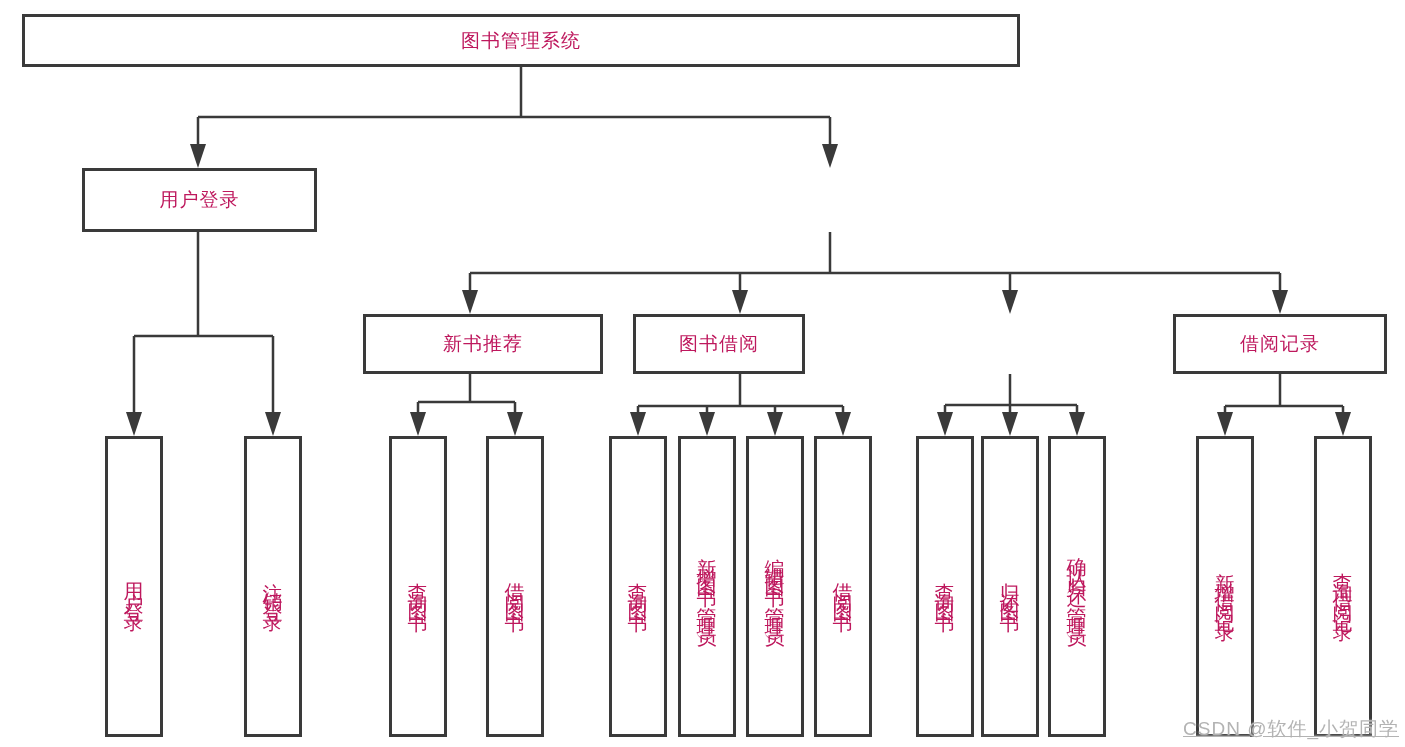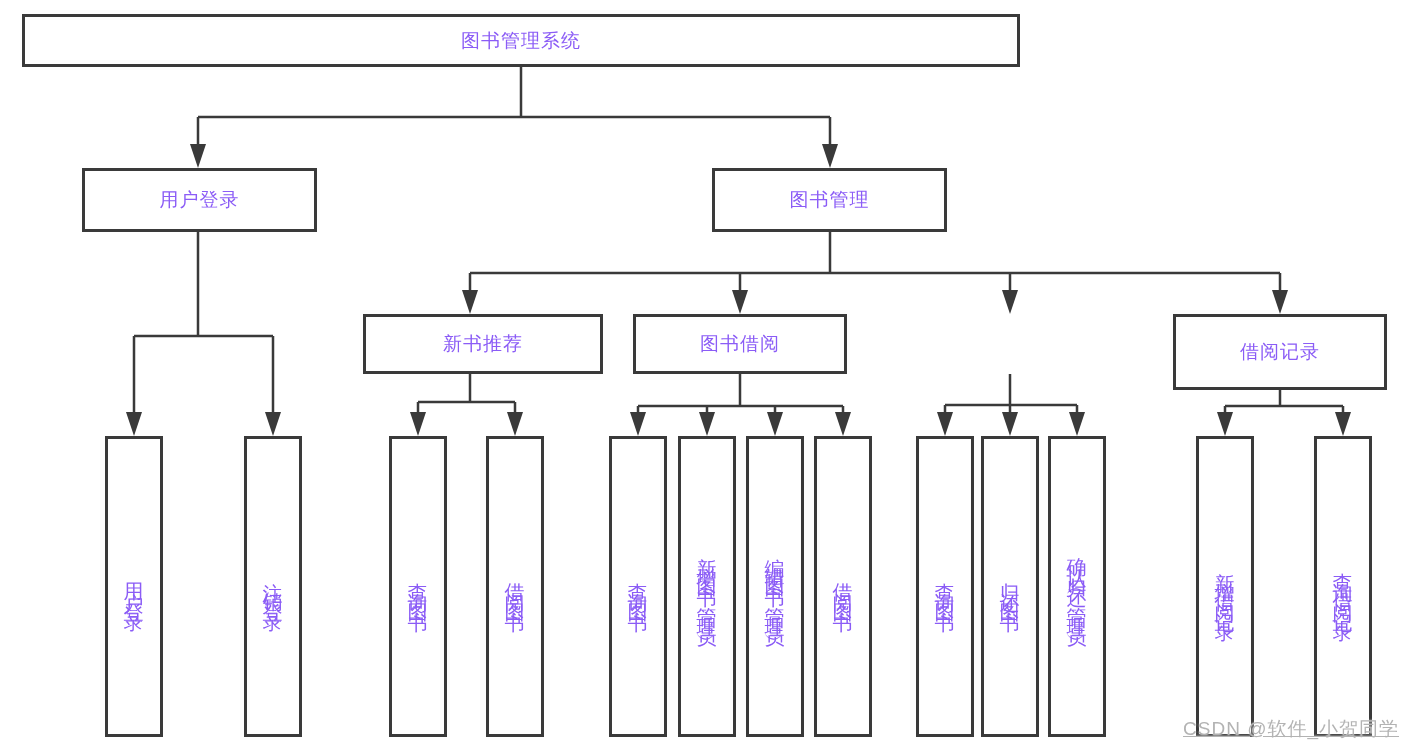--- a/index.html
+++ b/index.html
@@ -22,21 +22,21 @@
     pointer-events: none;
   }
   .box {
     position: absolute;
     background: #ffffff;
     border: 3px solid #3a3a3a;
     box-sizing: border-box;
     display: flex;
     align-items: center;
     justify-content: center;
-    color: #8b5cf6;
+    color: #be185d;
   }
   .h {
     font-size: 19px;
     letter-spacing: 1px;
     white-space: nowrap;
   }
   .v {
     top: 436px;
     width: 58px;
     height: 301px;
@@ -92,25 +92,24 @@
       <polygon points="1002,412 1018,412 1010,436"></polygon>
       <polygon points="1069,412 1085,412 1077,436"></polygon>
       <polygon points="1217,412 1233,412 1225,436"></polygon>
       <polygon points="1335,412 1351,412 1343,436"></polygon>
     </g>
   </svg>
 
   <div class="box h" style="left:22px; top:14px; width:998px; height:53px">图书管理系统</div>
 
   <div class="box h" style="left:82px; top:168px; width:235px; height:64px">用户登录</div>
-  <div class="box h" style="left:712px; top:168px; width:235px; height:64px">图书管理</div>
 
   <div class="box h" style="left:363px; top:314px; width:240px; height:60px">新书推荐</div>
-  <div class="box h" style="left:633px; top:314px; width:214px; height:60px">图书借阅</div>
-  <div class="box h" style="left:1173px; top:314px; width:214px; height:76px">借阅记录</div>
+  <div class="box h" style="left:633px; top:314px; width:172px; height:60px">图书借阅</div>
+  <div class="box h" style="left:1173px; top:314px; width:214px; height:60px">借阅记录</div>
 
   <div class="box v" style="left:105px">用户登录</div>
   <div class="box v" style="left:244px">注销登录</div>
 
   <div class="box v" style="left:389px">查询图书</div>
   <div class="box v" style="left:486px">借阅图书</div>
 
   <div class="box v" style="left:609px">查询图书</div>
   <div class="box v" style="left:678px">新增图书（管理员）</div>
   <div class="box v" style="left:746px">编辑图书（管理员）</div>

